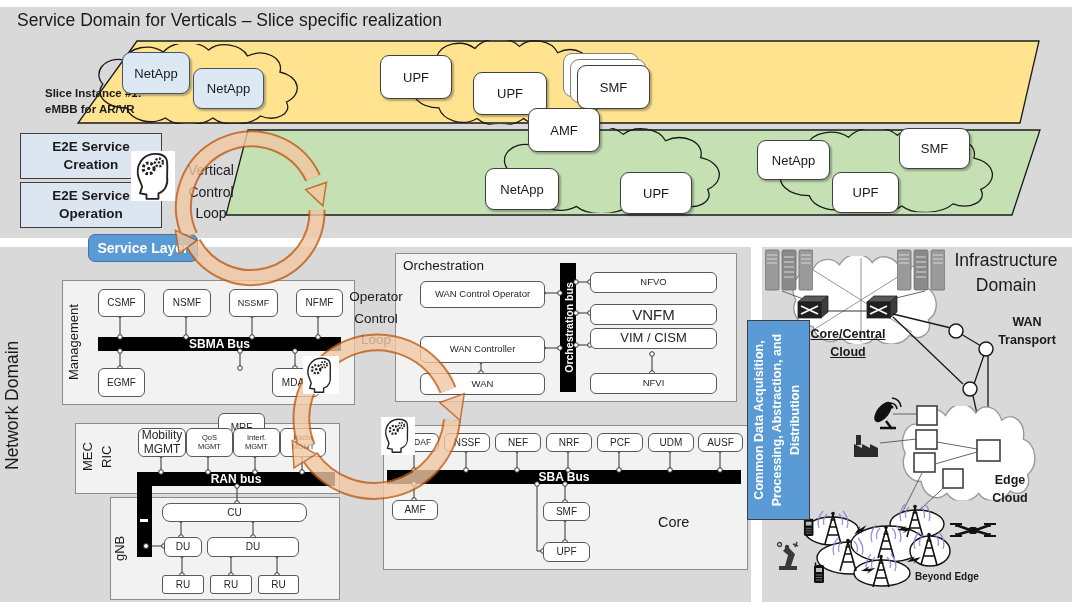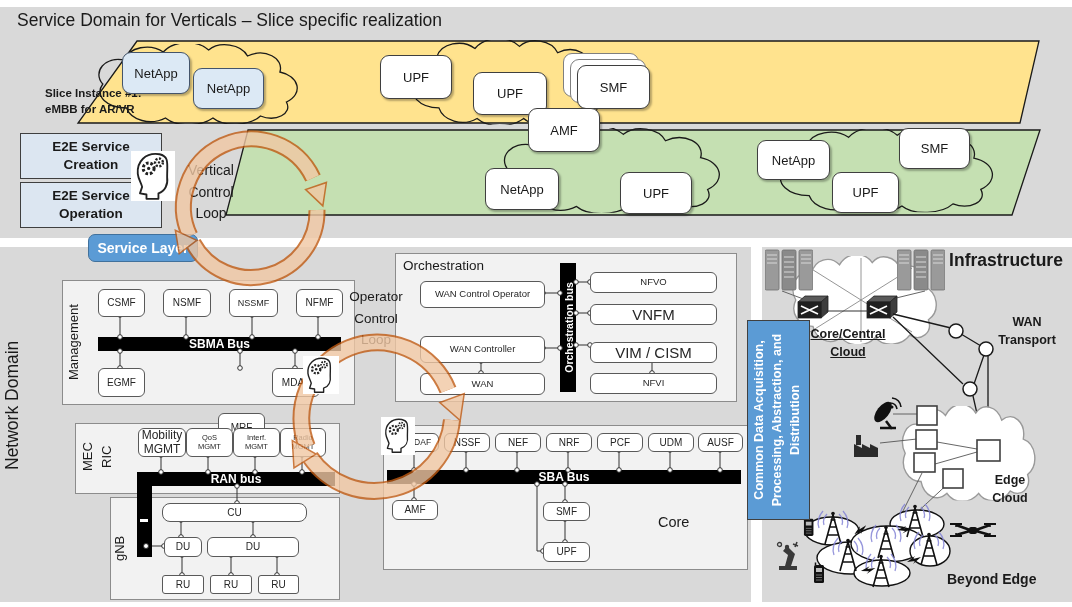--- a/index.html
+++ b/index.html
@@ -332,21 +332,21 @@
   <div class="sb" style="left:296px;top:289px;width:45px;height:26px;">NFMF</div>
   <div class="sb" style="left:98px;top:368px;width:45px;height:27px;">EGMF</div>
   <div class="sb" style="left:218px;top:368px;width:45px;height:27px;margin-top:45px;">MRF</div>
   <div class="sb" style="left:272px;top:368px;width:46px;height:27px;">MDAF</div>
 
   <div class="sb" style="left:420px;top:281px;width:123px;height:25px;font-size:9.5px;">WAN Control Operator</div>
   <div class="sb" style="left:420px;top:336px;width:123px;height:25px;font-size:9.5px;">WAN Controller</div>
   <div class="sb" style="left:420px;top:373px;width:123px;height:20px;font-size:9.5px;">WAN</div>
   <div class="sb" style="left:590px;top:272px;width:125px;height:19px;font-size:9.5px;">NFVO</div>
   <div class="sb" style="left:590px;top:304px;width:125px;height:19px;font-size:15px;">VNFM</div>
-  <div class="sb" style="left:590px;top:342px;width:125px;height:19px;font-size:15px;">VIM / CISM</div>
+  <div class="sb" style="left:590px;top:328px;width:125px;height:19px;font-size:13px;">VIM / CISM</div>
   <div class="sb" style="left:590px;top:373px;width:125px;height:19px;font-size:9.5px;">NFVI</div>
 
   <div class="sb" style="left:138px;top:428px;width:46px;height:27px;font-size:12px;">
     <div>
         <div>Mobility</div>
         <div>MGMT</div>
       </div>
   </div>
   <div class="sb" style="left:186px;top:428px;width:45px;height:27px;font-size:7.5px;">
     <div>
@@ -387,36 +387,37 @@
 
   <div class="abs" style="left:747px;top:320px;width:61px;height:198px;background:#5B9BD5;border:1.6px solid #404040;">
     <div class="rot" style="position:absolute;left:2px;top:195px;width:192px;height:55px;transform:rotate(-90deg);transform-origin:0 0;
                 color:#fff;font-weight:bold;font-size:12.5px;text-align:center;line-height:1.45;">
       <div>Common Data Acquisition,</div>
         <div>Processing, Abstraction, and</div>
         <div>Distribution</div>
     </div>
   </div>
 
-  <div class="lbl ctr" style="left:940px;top:248px;width:132px;font-size:17.5px;line-height:1.45;font-weight:bold;">
+  <div class="lbl ctr" style="left:940px;top:248px;width:132px;font-size:17.5px;line-height:1.45;">
     <div>Infrastructure</div>
+      <div>Domain</div>
   </div>
   <div class="lbl ctr b" style="left:798px;top:326px;width:100px;font-size:12.5px;line-height:1.4;text-decoration:underline;">
     <div>Core/Central</div>
       <div>Cloud</div>
   </div>
   <div class="lbl ctr b" style="left:987px;top:314px;width:80px;font-size:12.5px;line-height:1.4;">
     <div>WAN</div>
       <div>Transport</div>
   </div>
   <div class="lbl ctr b" style="left:982px;top:472px;width:56px;font-size:12.5px;line-height:1.4;">
     <div>Edge</div>
       <div>Cloud</div>
   </div>
-  <div class="lbl b" style="left:947px;top:571px;font-size:14px;">Beyond Edge</div>
+  <div class="lbl b" style="left:915px;top:571px;font-size:10px;">Beyond Edge</div>
 
   <svg class="svgfull" viewBox="0 0 1072 607">
     <g opacity="0.8">
 
       <path d="M190,236 A65,65 0 1 1 313,178" stroke="#C05A12" stroke-width="17" fill="none"></path>
       <path d="M190,236 A65,65 0 1 1 313,178" stroke="#F1C7A3" stroke-width="13" fill="none"></path>
       <path d="M0,-11 L21,0 L0,11 Z" transform="translate(316,186) rotate(71)" fill="#F1C7A3" stroke="#C05A12" stroke-width="1.5"></path>
       <path d="M317,210 A66,66 0 0 1 193,243" stroke="#C05A12" stroke-width="17" fill="none"></path>
       <path d="M317,210 A66,66 0 0 1 193,243" stroke="#F1C7A3" stroke-width="13" fill="none"></path>
       <path d="M0,-11 L21,0 L0,11 Z" transform="translate(188,247) rotate(233)" fill="#F1C7A3" stroke="#C05A12" stroke-width="1.5"></path>

